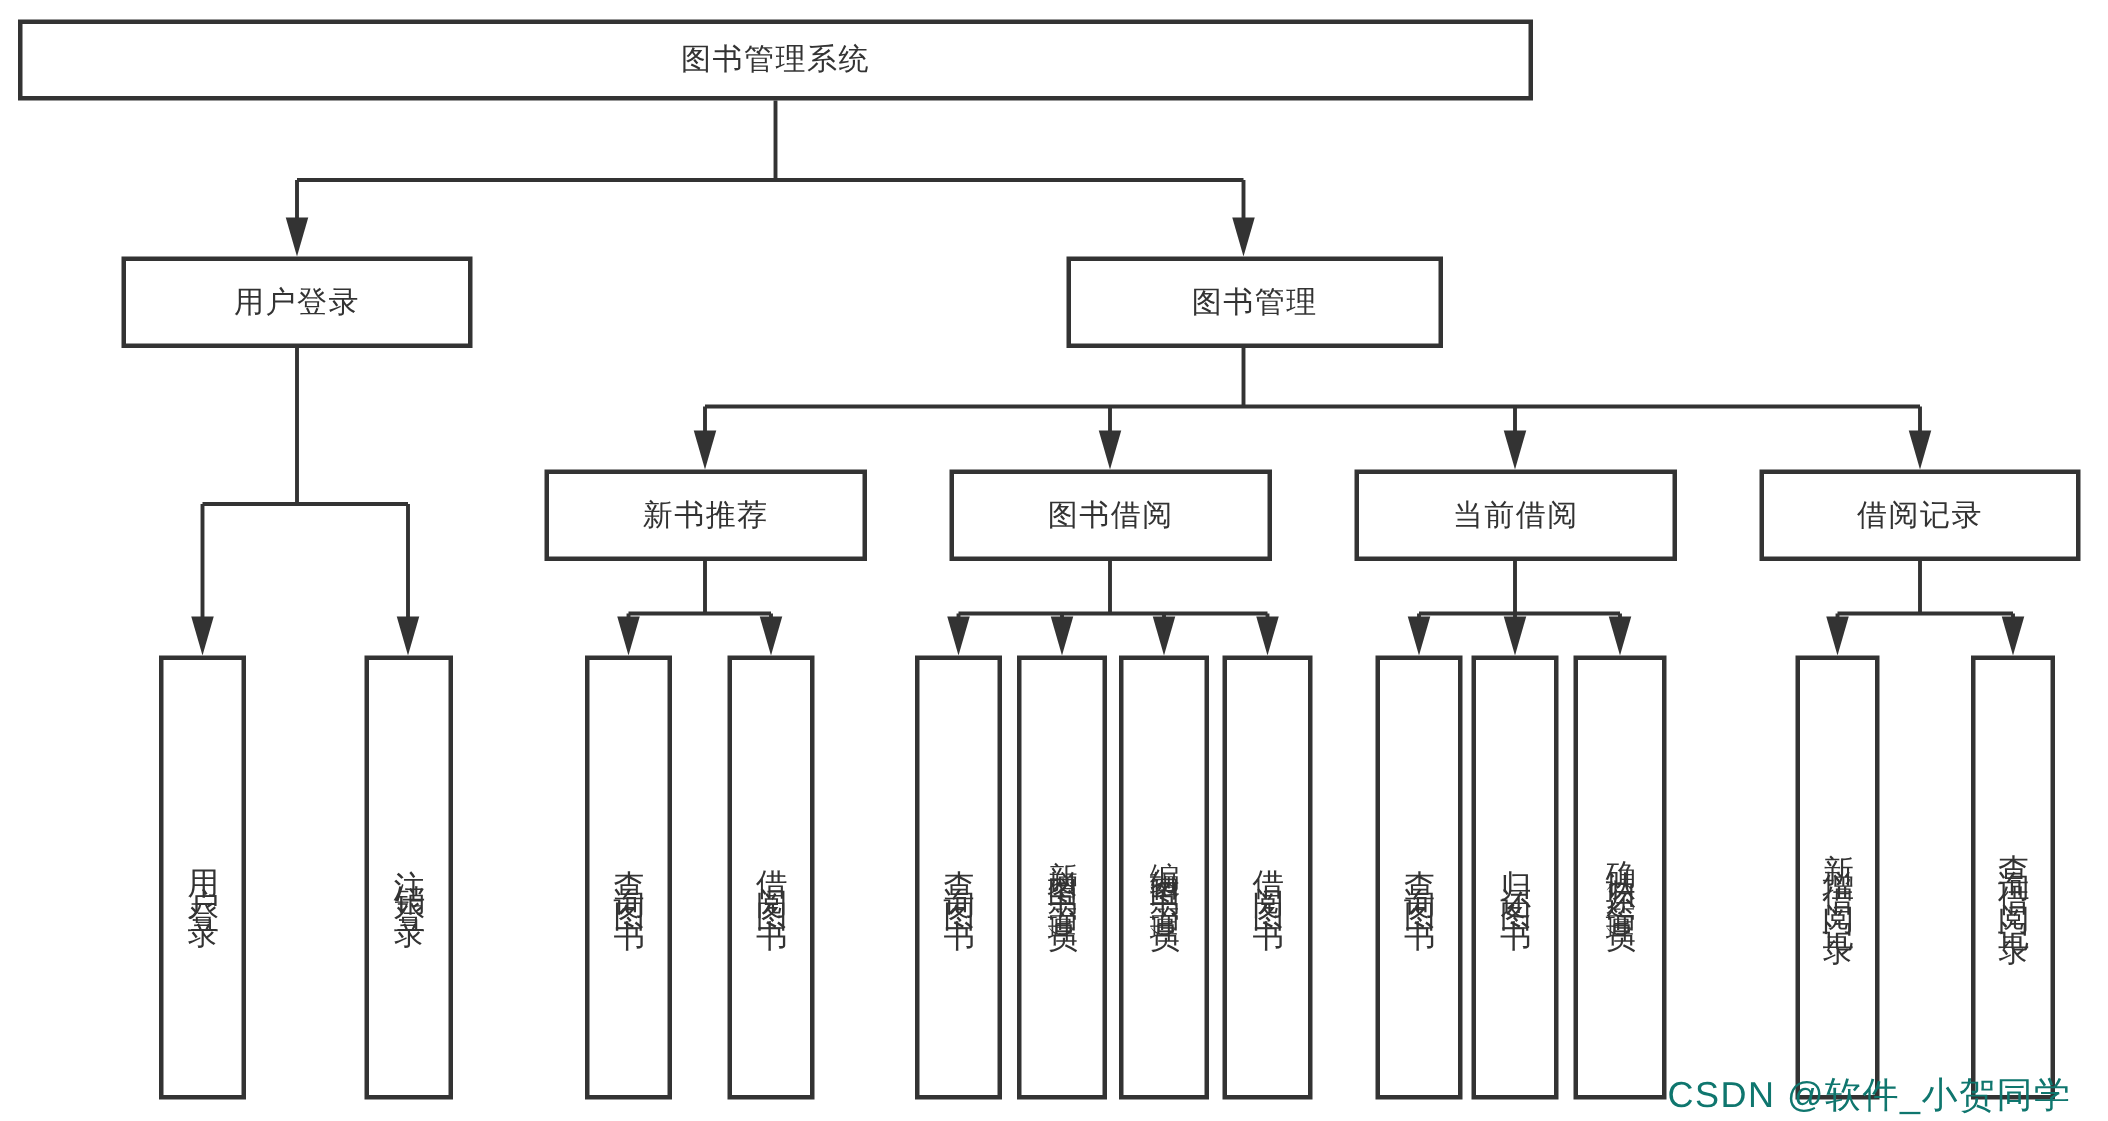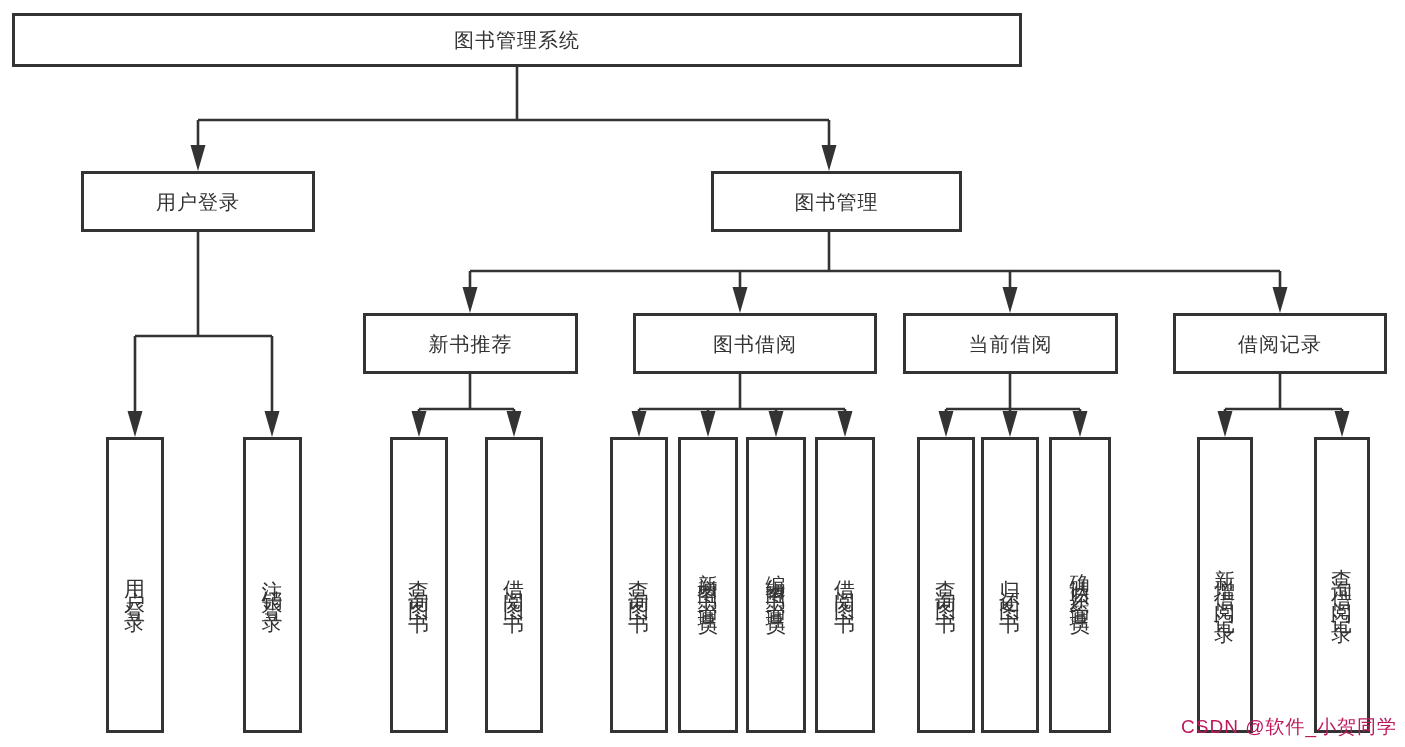--- a/index.html
+++ b/index.html
@@ -35,24 +35,24 @@
     letter-spacing: 11px;
     font-size: 21px;
   }
   .vert.long {
     letter-spacing: 6px;
     font-size: 20px;
   }
   .watermark {
     position: absolute;
     top: 714px;
-    right: 8px;
-    font-size: 19px;
+    right: 24px;
+    font-size: 24px;
     letter-spacing: 1px;
-    color: #be185d;
+    color: #0f766e;
     white-space: nowrap;
     z-index: 10;
   }
 </style>
 </head>
 <body>
 
 <div class="stage">
 
   <svg class="wires" id="wires" viewBox="0 0 1405 747">
@@ -117,21 +117,21 @@
   <div class="box" style="left:81px; top:171px; width:234px; height:61px;">
     <span>用户登录</span>
   </div>
   <div class="box" style="left:711px; top:171px; width:251px; height:61px;">
     <span>图书管理</span>
   </div>
 
   <div class="box" style="left:363px; top:313px; width:215px; height:61px;text-align:center;">
     <span>新书推荐</span>
   </div>
-  <div class="box" style="left:633px; top:313px; width:244px; height:61px;">
+  <div class="box" style="left:633px; top:313px; width:215px; height:61px;">
     <span>图书借阅</span>
   </div>
   <div class="box" style="left:1173px; top:313px; width:214px; height:61px;">
     <span>借阅记录</span>
   </div>
   <div class="box" style="left:903px; top:313px; width:215px; height:61px;">
     <span>当前借阅</span>
   </div>
 
   <div class="box vert" style="left:106px; top:437px; width:58px; height:296px;">

